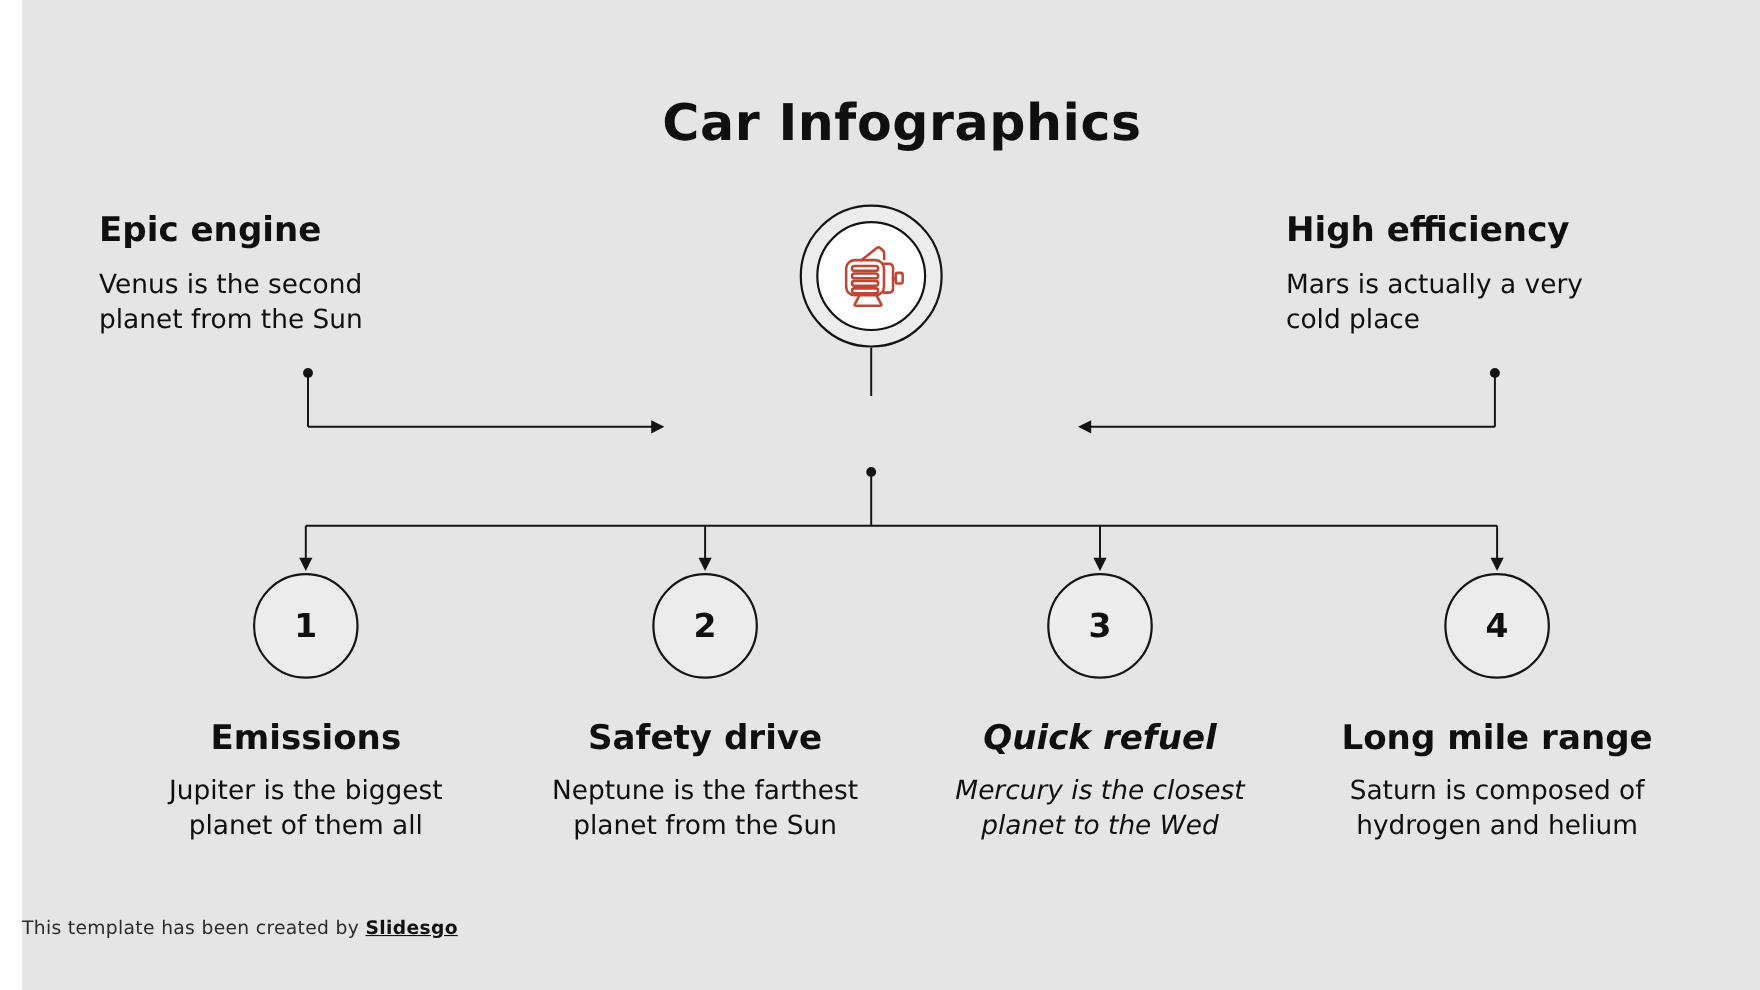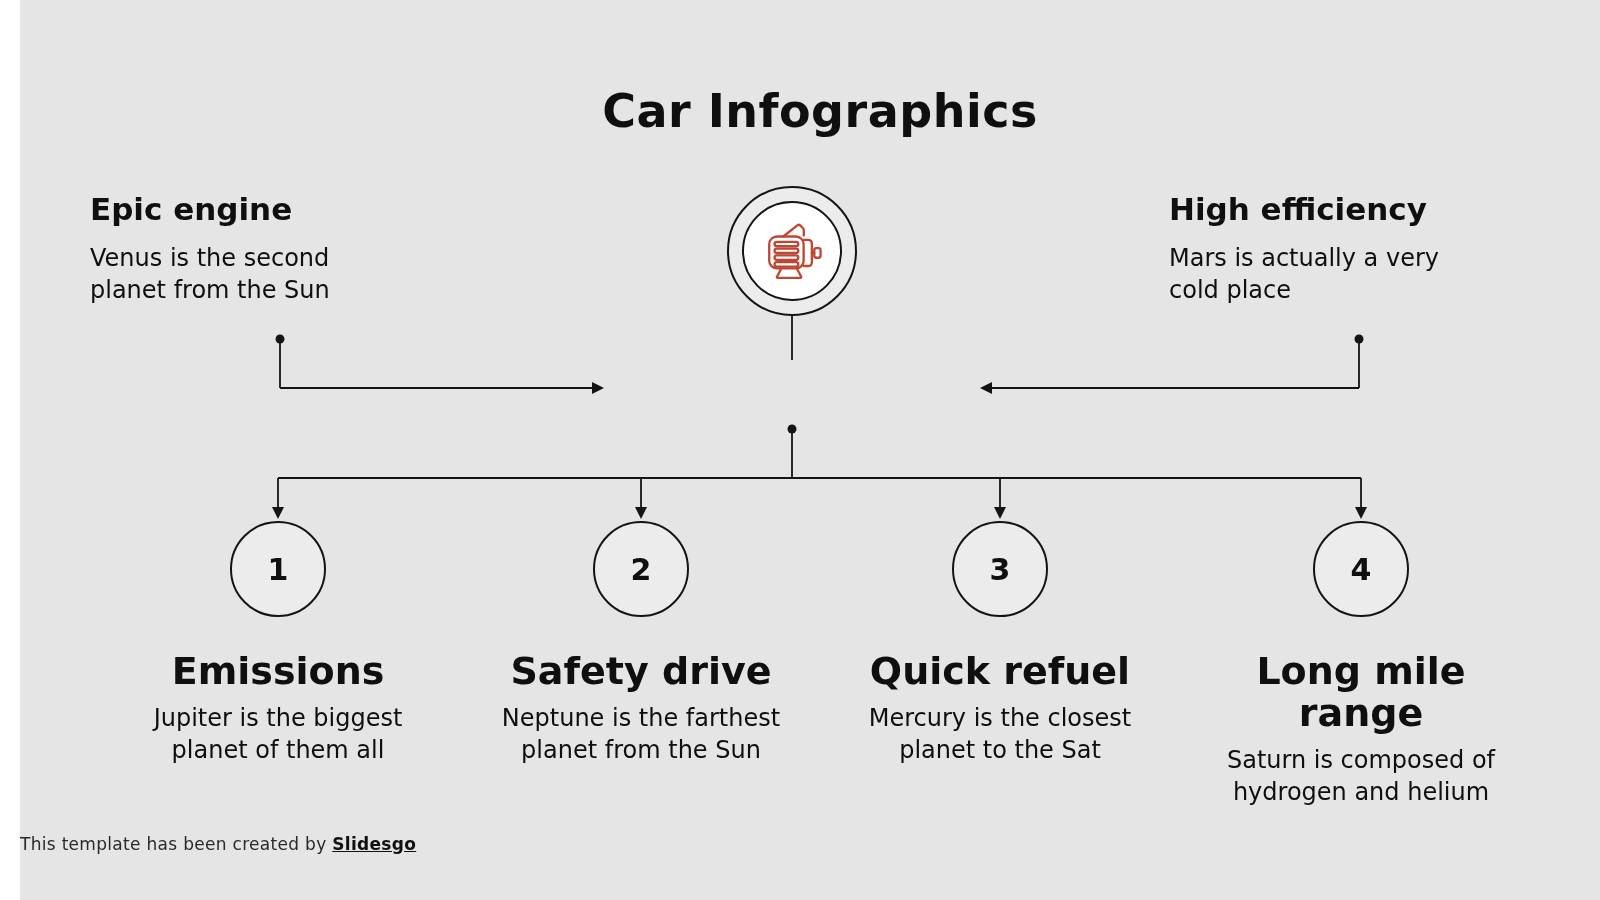--- a/index.html
+++ b/index.html
@@ -34,22 +34,22 @@
   
   .branch-circle{
     position:absolute;top:521px;width:92px;height:92px;border-radius:50%;
     background:#ececec;border:2px solid #141414;
     display:flex;align-items:center;justify-content:center;
     font-size:30px;font-weight:bold;
   }
   .bc1{left:210px;} .bc2{left:573px;} .bc3{left:932px;} .bc4{left:1293px;}
   
   .branch-text{position:absolute;top:650px;width:340px;text-align:center;}
-  .bt1{left:88px;} .bt2{left:451px;} .bt3{left:810px;} .bt4{left:1171px;}
-  .branch-text .t{font-size:38px;font-weight:bold;line-height:42px;}
+  .bt1{left:88px;} .bt2{left:451px;} .bt3{left:810px;font-style:italic;} .bt4{left:1171px;}
+  .branch-text .t{font-size:31px;font-weight:bold;line-height:42px;}
   .branch-text .b{margin-top:10px;font-size:24px;line-height:32px;white-space:pre-line;}
   
   .overlay{position:absolute;left:0;top:0;width:1600px;height:900px;pointer-events:none;}
   .overlay line{stroke:#141414;stroke-width:1.8;}
   .overlay circle{fill:#141414;}
   .overlay polygon{fill:#141414;}
   
   .footer{
     position:absolute;left:0;top:834px;width:100%;
     font-size:17px;color:#2a2a2a;letter-spacing:.3px;
@@ -146,21 +146,21 @@
 planet of them all</div>
   </div>
   <div class="branch-text bt2">
     <div class="t">Safety drive</div>
     <div class="b">Neptune is the farthest
 planet from the Sun</div>
   </div>
   <div class="branch-text bt3">
     <div class="t">Quick refuel</div>
     <div class="b">Mercury is the closest
-planet to the Sat</div>
+planet to the Wed</div>
   </div>
   <div class="branch-text bt4">
     <div class="t">Long mile range</div>
     <div class="b">Saturn is composed of
 hydrogen and helium</div>
   </div>
 
   <div class="footer">
     <span>This template has been created by </span><span class="link">Slidesgo</span>
   </div>

